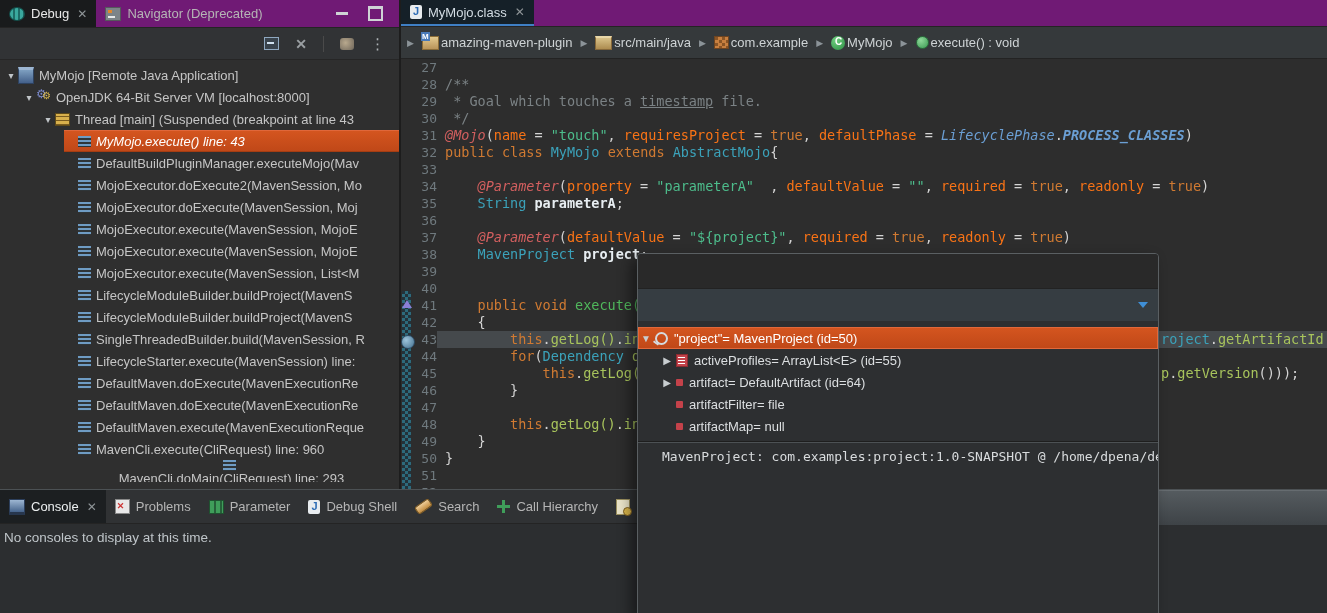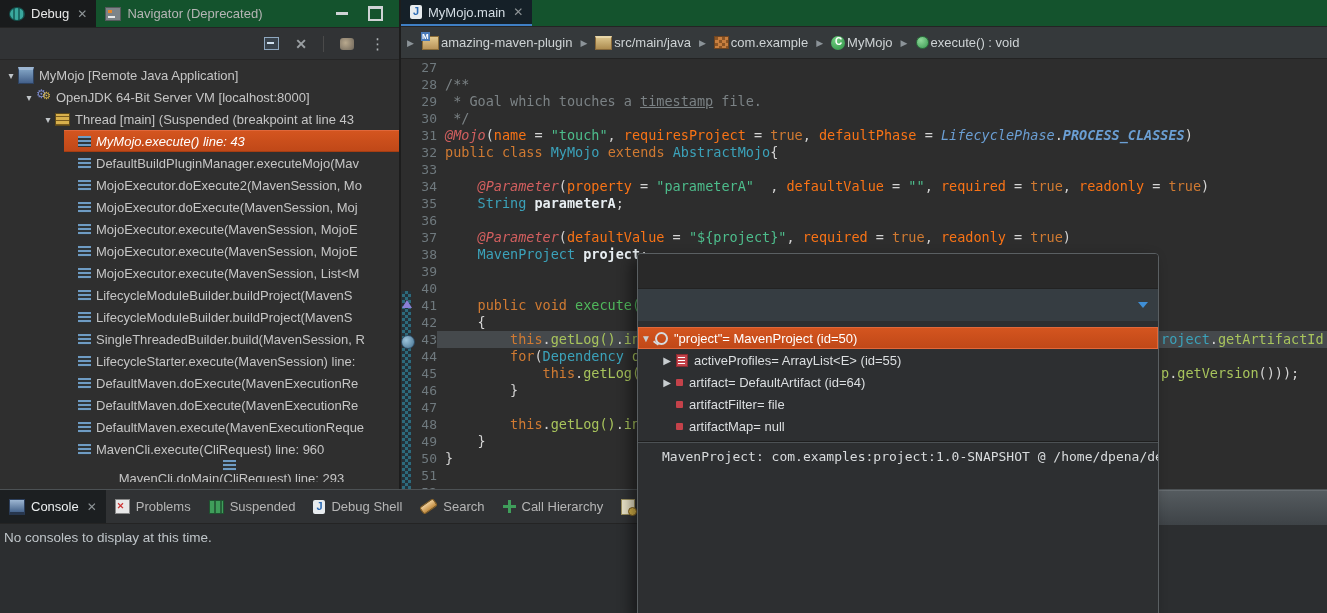--- a/index.html
+++ b/index.html
@@ -1,19 +1,19 @@
 <!DOCTYPE html>
 <html><head>
 <meta charset="utf-8">
 <style>
   html,body{margin:0;padding:0;background:#222;}
   #root{position:relative;width:1327px;height:613px;overflow:hidden;background:#2e2e2e;
         font-family:"Liberation Sans",sans-serif;font-size:13px;color:#c9c9c9;}
   
-  .tabbar{display:flex;align-items:stretch;background:#14532d;height:27px;border-bottom:1px solid #242424;}
+  .tabbar{display:flex;align-items:stretch;background:#701a75;height:27px;border-bottom:1px solid #242424;}
   .tab{display:flex;align-items:center;gap:6px;padding:0 9px;white-space:nowrap;color:#b5b5b5;cursor:default;}
   .tab.active{background:#191b1c;color:#e8e8e8;}
   .tab .close{color:#8f9598;font-size:12px;margin-left:2px;}
   .icon{display:inline-block;flex:none;}
   
   #left-panel{position:absolute;left:0;top:0;width:399px;height:489px;background:#2f2f2f;}
   #left-winbtns{margin-left:auto;display:flex;align-items:center;gap:20px;padding-right:16px;}
   .winbtn-min{width:12px;height:3px;background:#cfd3d5;}
   .winbtn-max{width:11px;height:10px;border:2px solid #cfd3d5;border-top-width:3px;}
   #left-toolbar{height:31px;background:#313335;border-bottom:1px solid #262626;display:flex;align-items:center;justify-content:flex-end;gap:16px;padding-right:14px;}
@@ -235,21 +235,21 @@
           <span class="icon tw-icon i-frame"></span>
           <span>MavenCli.doMain(CliRequest) line: 293</span>
         </div>
       </div>
   </div>
 
   <div id="editor-panel">
     <div class="tabbar" id="editor-tabbar">
       <div class="tab active" id="editor-tab">
         <span class="icon i-jfile"></span>
-        <span>MyMojo.main</span>
+        <span>MyMojo.class</span>
         <span class="close">✕</span>
       </div>
     </div>
     <div id="breadcrumb">
         <span class="bc-arrow">▶</span>
         <div class="bc-item">
           <span class="icon i-mvnprj"></span>
           <span>amazing-maven-plugin</span>
         </div>
         <span class="bc-arrow">▶</span>
@@ -314,21 +314,21 @@
           <span class="icon i-console"></span>
           <span>Console</span>
           <span class="close">✕</span>
         </div>
         <div class="tab">
           <span class="icon i-problems"></span>
           <span>Problems</span>
         </div>
         <div class="tab">
           <span class="icon i-progress"></span>
-          <span>Suspended</span>
+          <span>Parameter</span>
         </div>
         <div class="tab">
           <span class="icon i-jshell"></span>
           <span>Debug Shell</span>
         </div>
         <div class="tab">
           <span class="icon i-search"></span>
           <span>Search</span>
         </div>
         <div class="tab">

